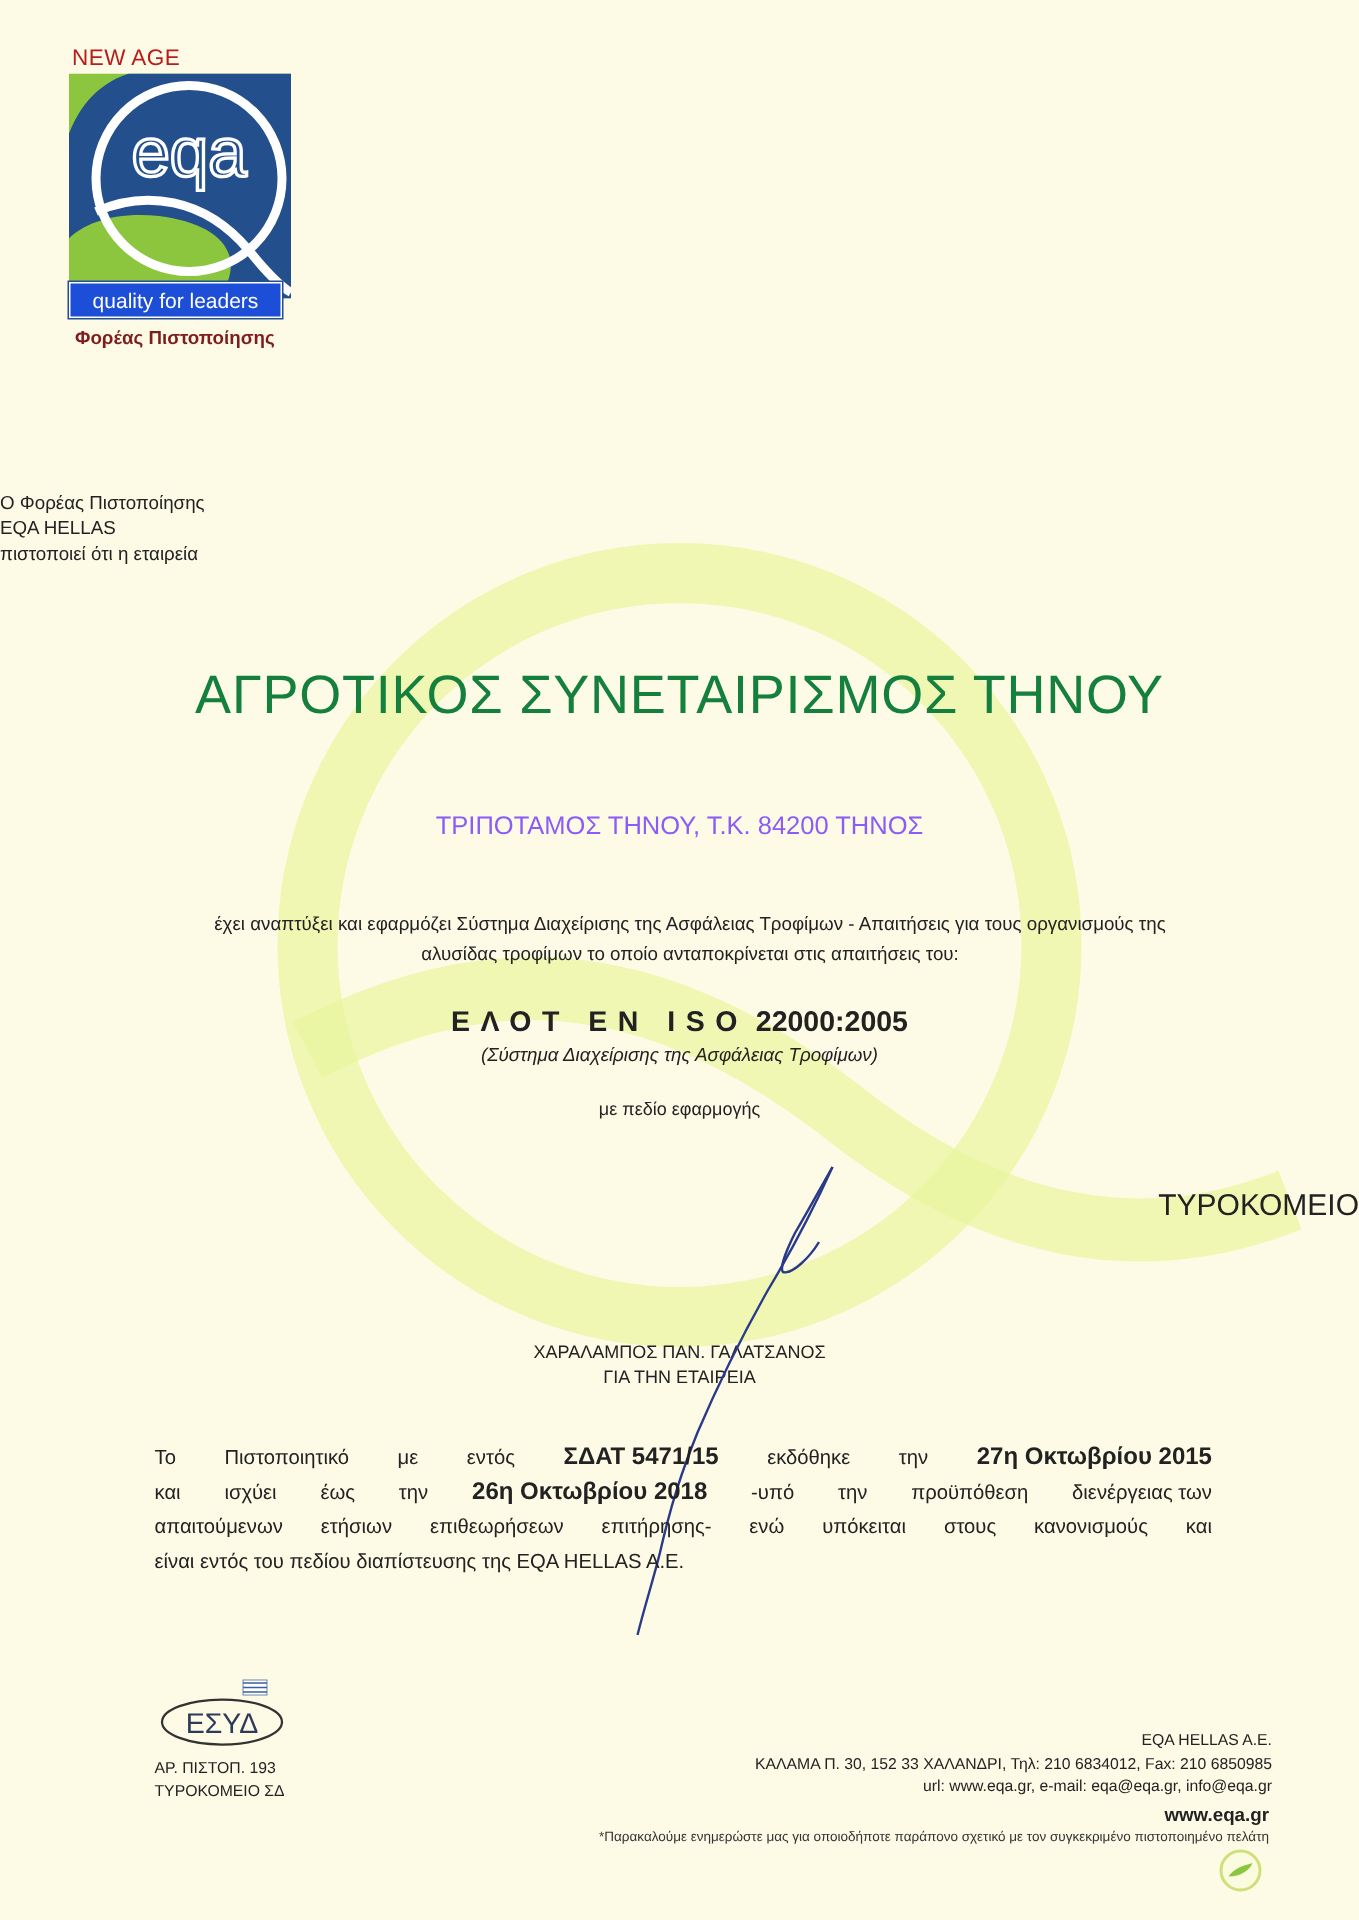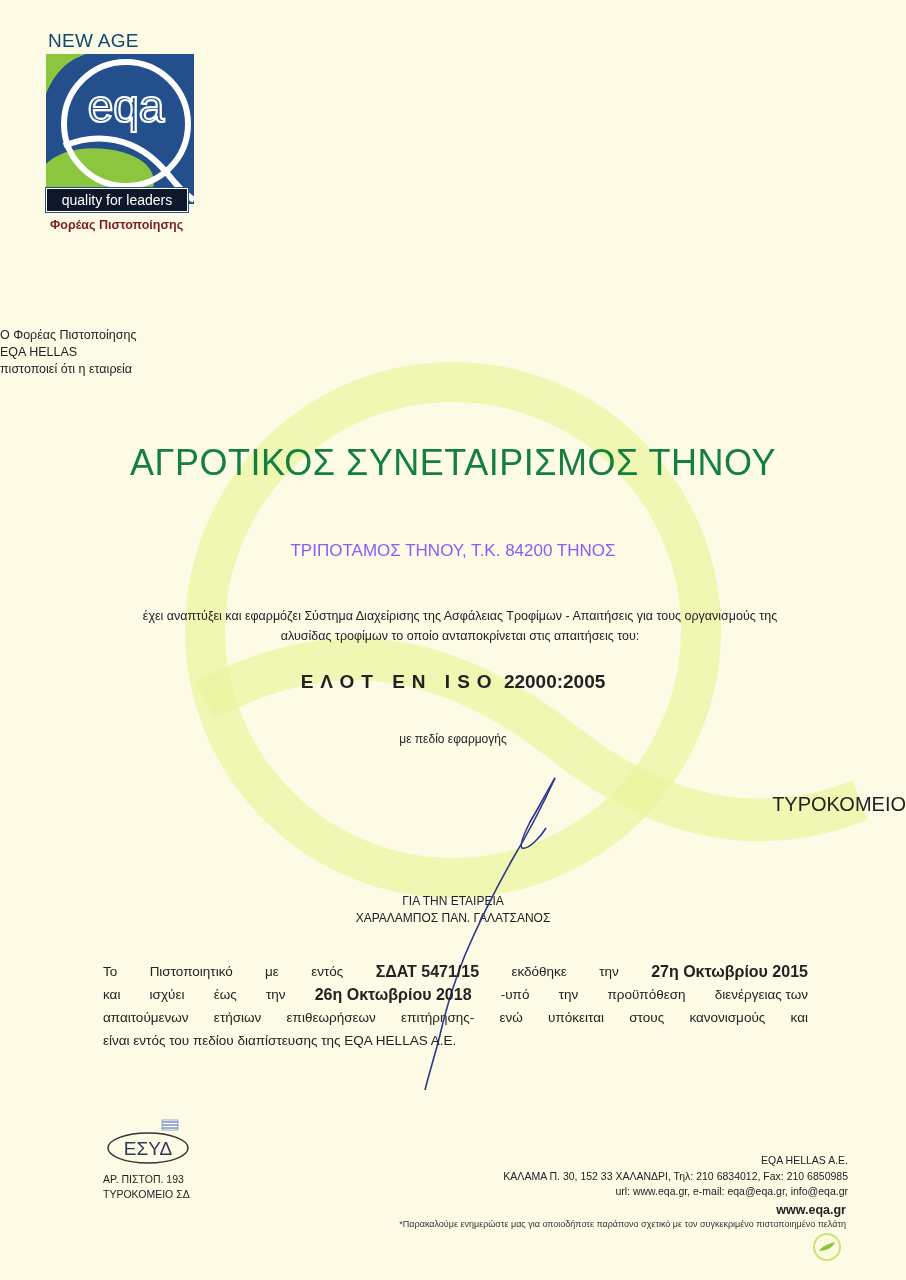--- a/index.html
+++ b/index.html
@@ -8,25 +8,25 @@
       background: #fdfbe6;
       font-family: "Liberation Sans", "DejaVu Sans", sans-serif;
       color: #222;
       position: relative;
     }
     .page { position: absolute; left: 0; top: 0; width: 906px; height: 1280px; }
     .watermark { position: absolute; left: 0; top: 0; width: 906px; height: 1280px; pointer-events: none; }
 
     
     .logo { position: absolute; left: 40px; top: 30px; width: 160px; }
-    .logo-newage { font-size: 19px; color: #0c4a6e; letter-spacing: 0.3px; margin-left: 8px; }
+    .logo-newage { font-size: 15px; color: #b91c1c; letter-spacing: 0.3px; margin-left: 8px; }
     .logo-box { position: relative; width: 148px; height: 150px; margin-left: 6px; margin-top: 2px; }
     .logo-tag {
       position: absolute; left: 6px; top: 158px; width: 140px; height: 22px;
-      background: #0f172a; color: #fff; font-size: 14px; text-align: center; line-height: 22px;
+      background: #1d4ed8; color: #fff; font-size: 14px; text-align: center; line-height: 22px;
       border: 1px solid #fff; box-shadow: 0 0 0 1px #234f8c;
     }
     .logo-sub { position: absolute; left: 10px; top: 188px; font-size: 12.5px; color: #7f1d1d; font-weight: bold; white-space: nowrap; }
 
     .title {
       position: absolute; left: 0; width: 906px; top: 252px; text-align: center;
       font-size: 38px; letter-spacing: 11px; color: #1a1a1a; font-weight: normal;
     }
     .intro { position: absolute; left: 0; width: 906px; top: 327px; text-align: left; font-size: 12.5px; line-height: 17px; color: #222; }
     .company {
@@ -94,27 +94,28 @@
 
   <div class="desc">
     <div>έχει αναπτύξει και εφαρμόζει Σύστημα Διαχείρισης της Ασφάλειας Τροφίμων - Απαιτήσεις για τους οργανισμούς της</div>
     <div>αλυσίδας τροφίμων το οποίο ανταποκρίνεται στις απαιτήσεις του:</div>
   </div>
 
   <div class="standard">
     <span class="sp">ΕΛΟΤ ΕΝ ISO</span>
     <span>22000:2005</span>
   </div>
+  <div class="standard-sub">(Σύστημα Διαχείρισης της Ασφάλειας Τροφίμων)</div>
 
   <div class="scope-label">με πεδίο εφαρμογής</div>
   <div class="scope">ΤΥΡΟΚΟΜΕΙΟ</div>
 
   <div class="signer">
+    <div>ΧΑΡΑΛΑΜΠΟΣ ΠΑΝ. ΓΑΛΑΤΣΑΝΟΣ</div>
     <div>ΓΙΑ ΤΗΝ ΕΤΑΙΡΕΙΑ</div>
-    <div>ΧΑΡΑΛΑΜΠΟΣ ΠΑΝ. ΓΑΛΑΤΣΑΝΟΣ</div>
   </div>
 
   <svg class="signature" viewBox="0 0 906 1280">
     <path d="M 555 778 C 545 800, 530 830, 512 860 C 495 890, 480 920, 465 955 C 455 980, 448 1000, 440 1035 C 435 1055, 430 1070, 425 1090" fill="none" stroke="#2a3a8a" stroke-width="1.6"></path>
     <path d="M 555 778 C 548 790, 540 805, 530 822 C 523 836, 520 846, 522 848 C 528 850, 540 838, 546 828" fill="none" stroke="#2a3a8a" stroke-width="1.6"></path>
   </svg>
 
   <div class="validity">
     <div class="line">
       <span>Το</span>

